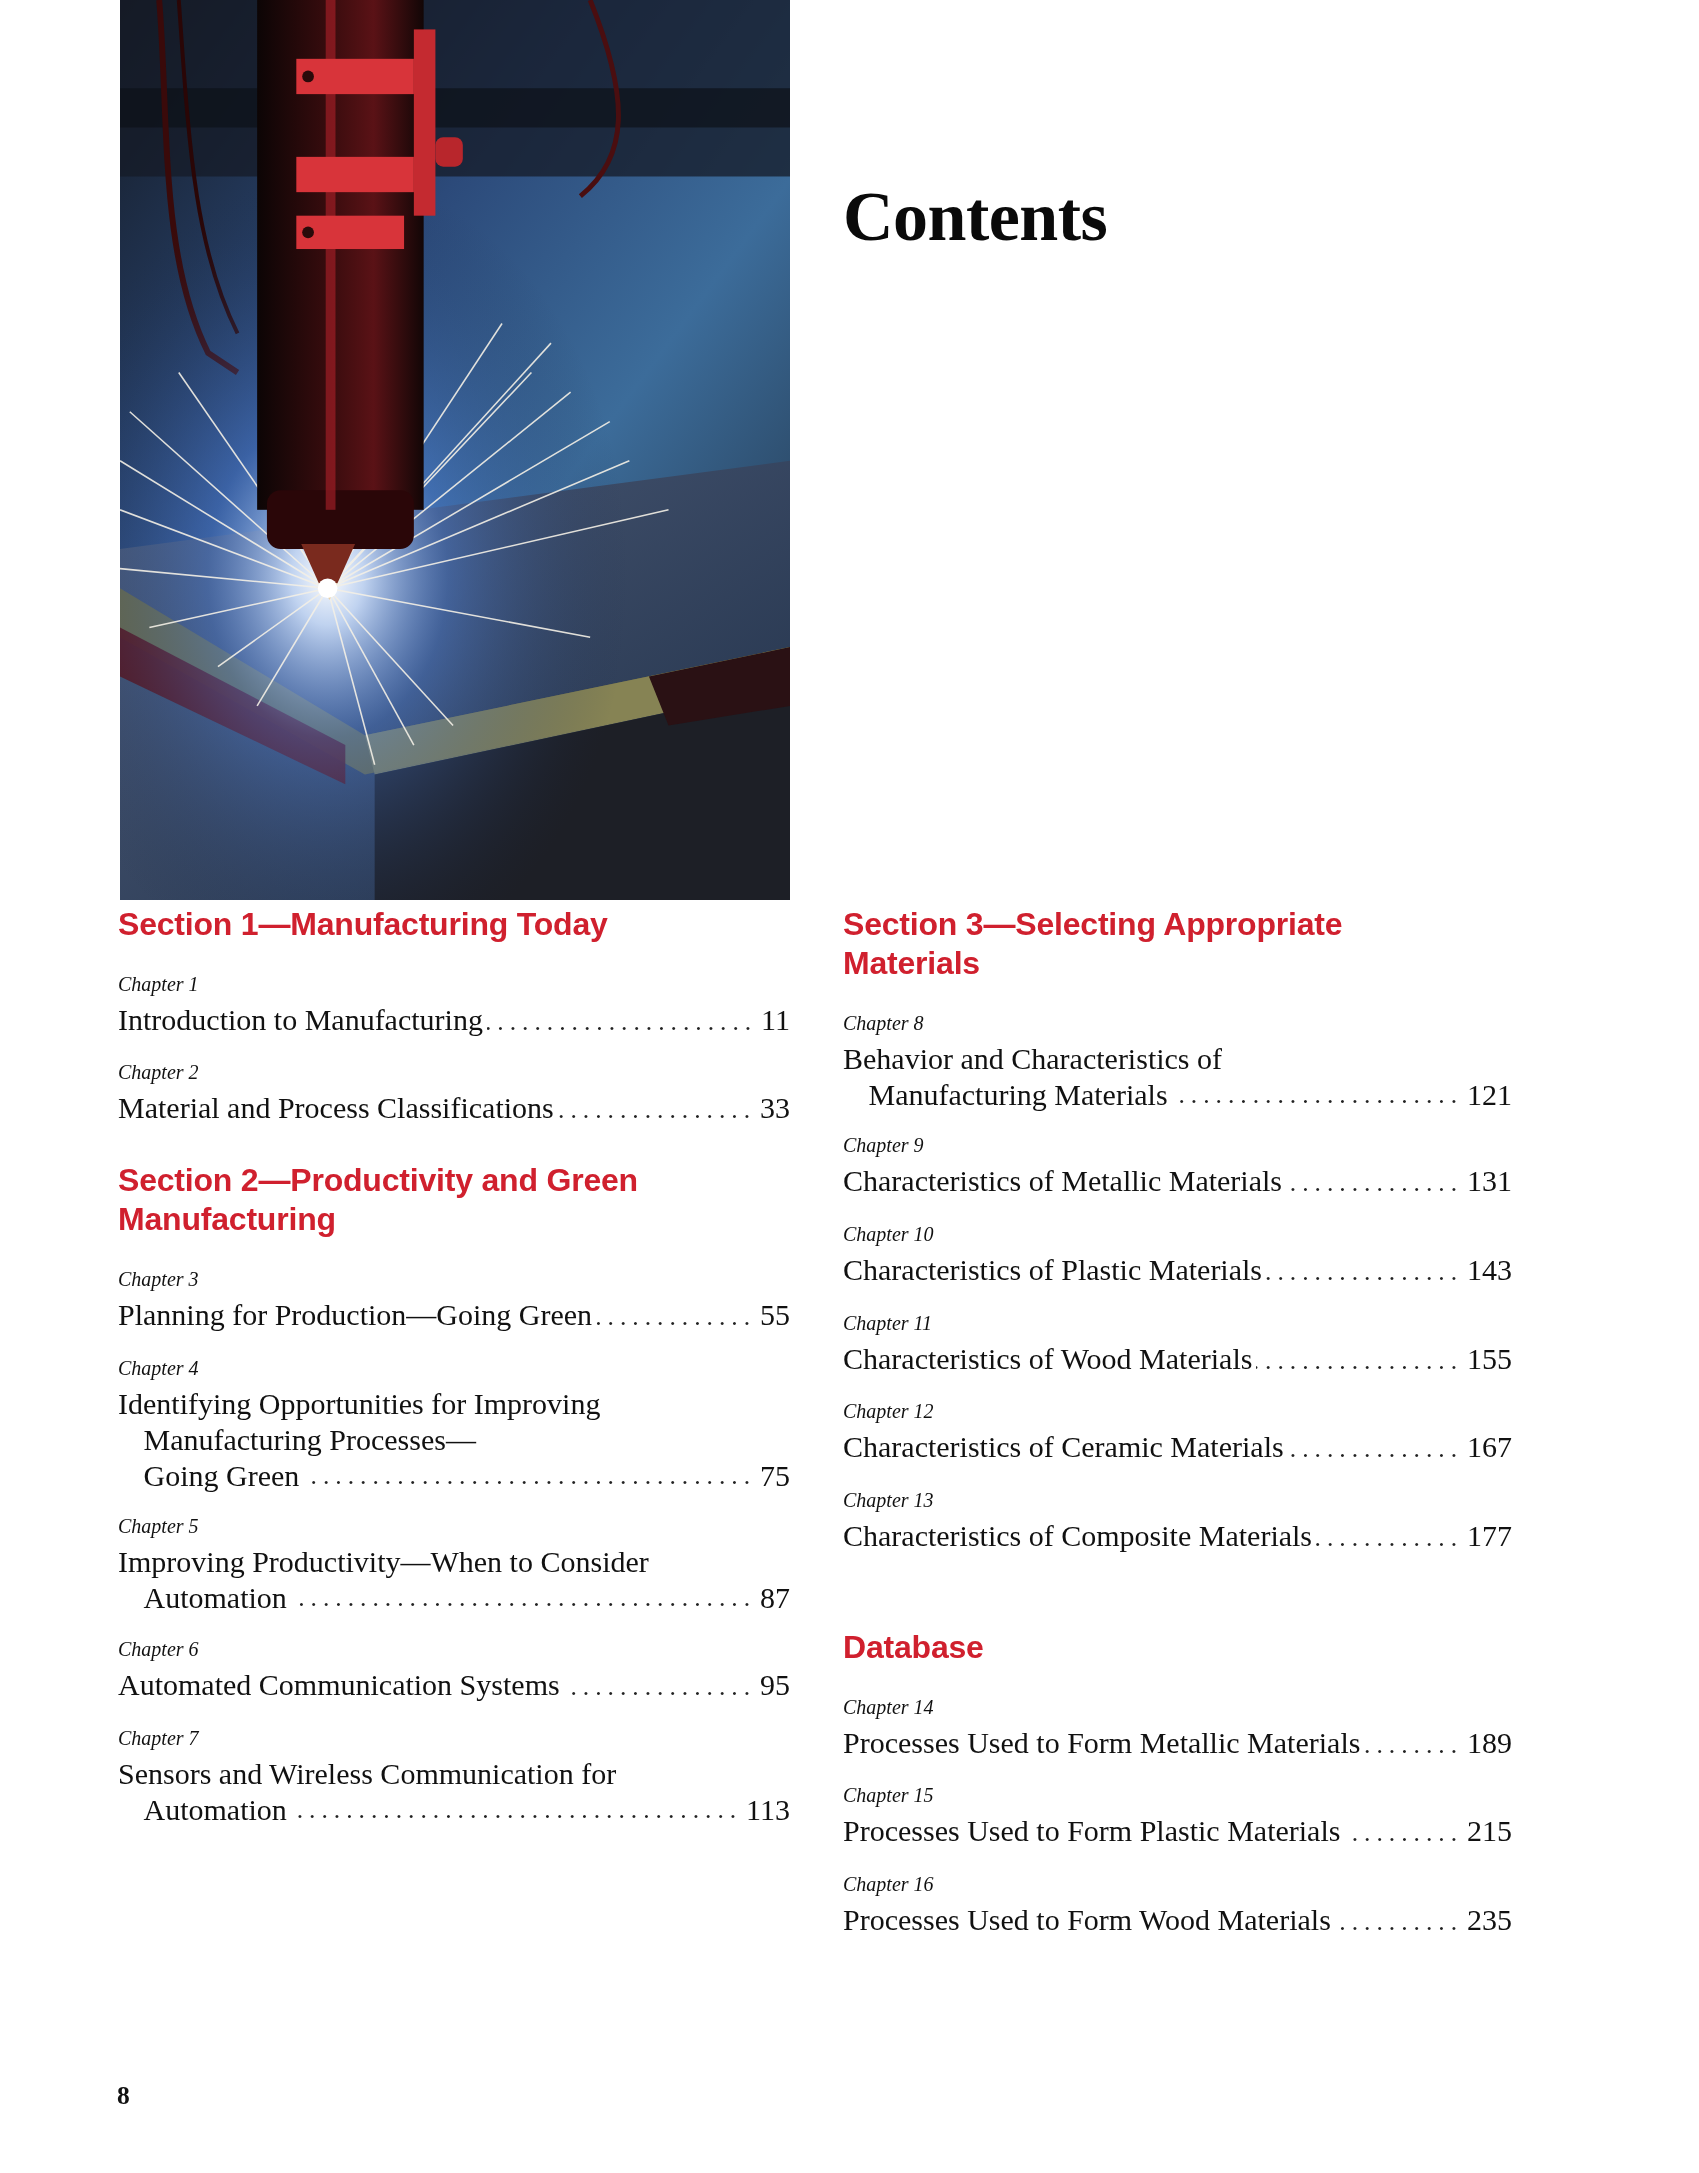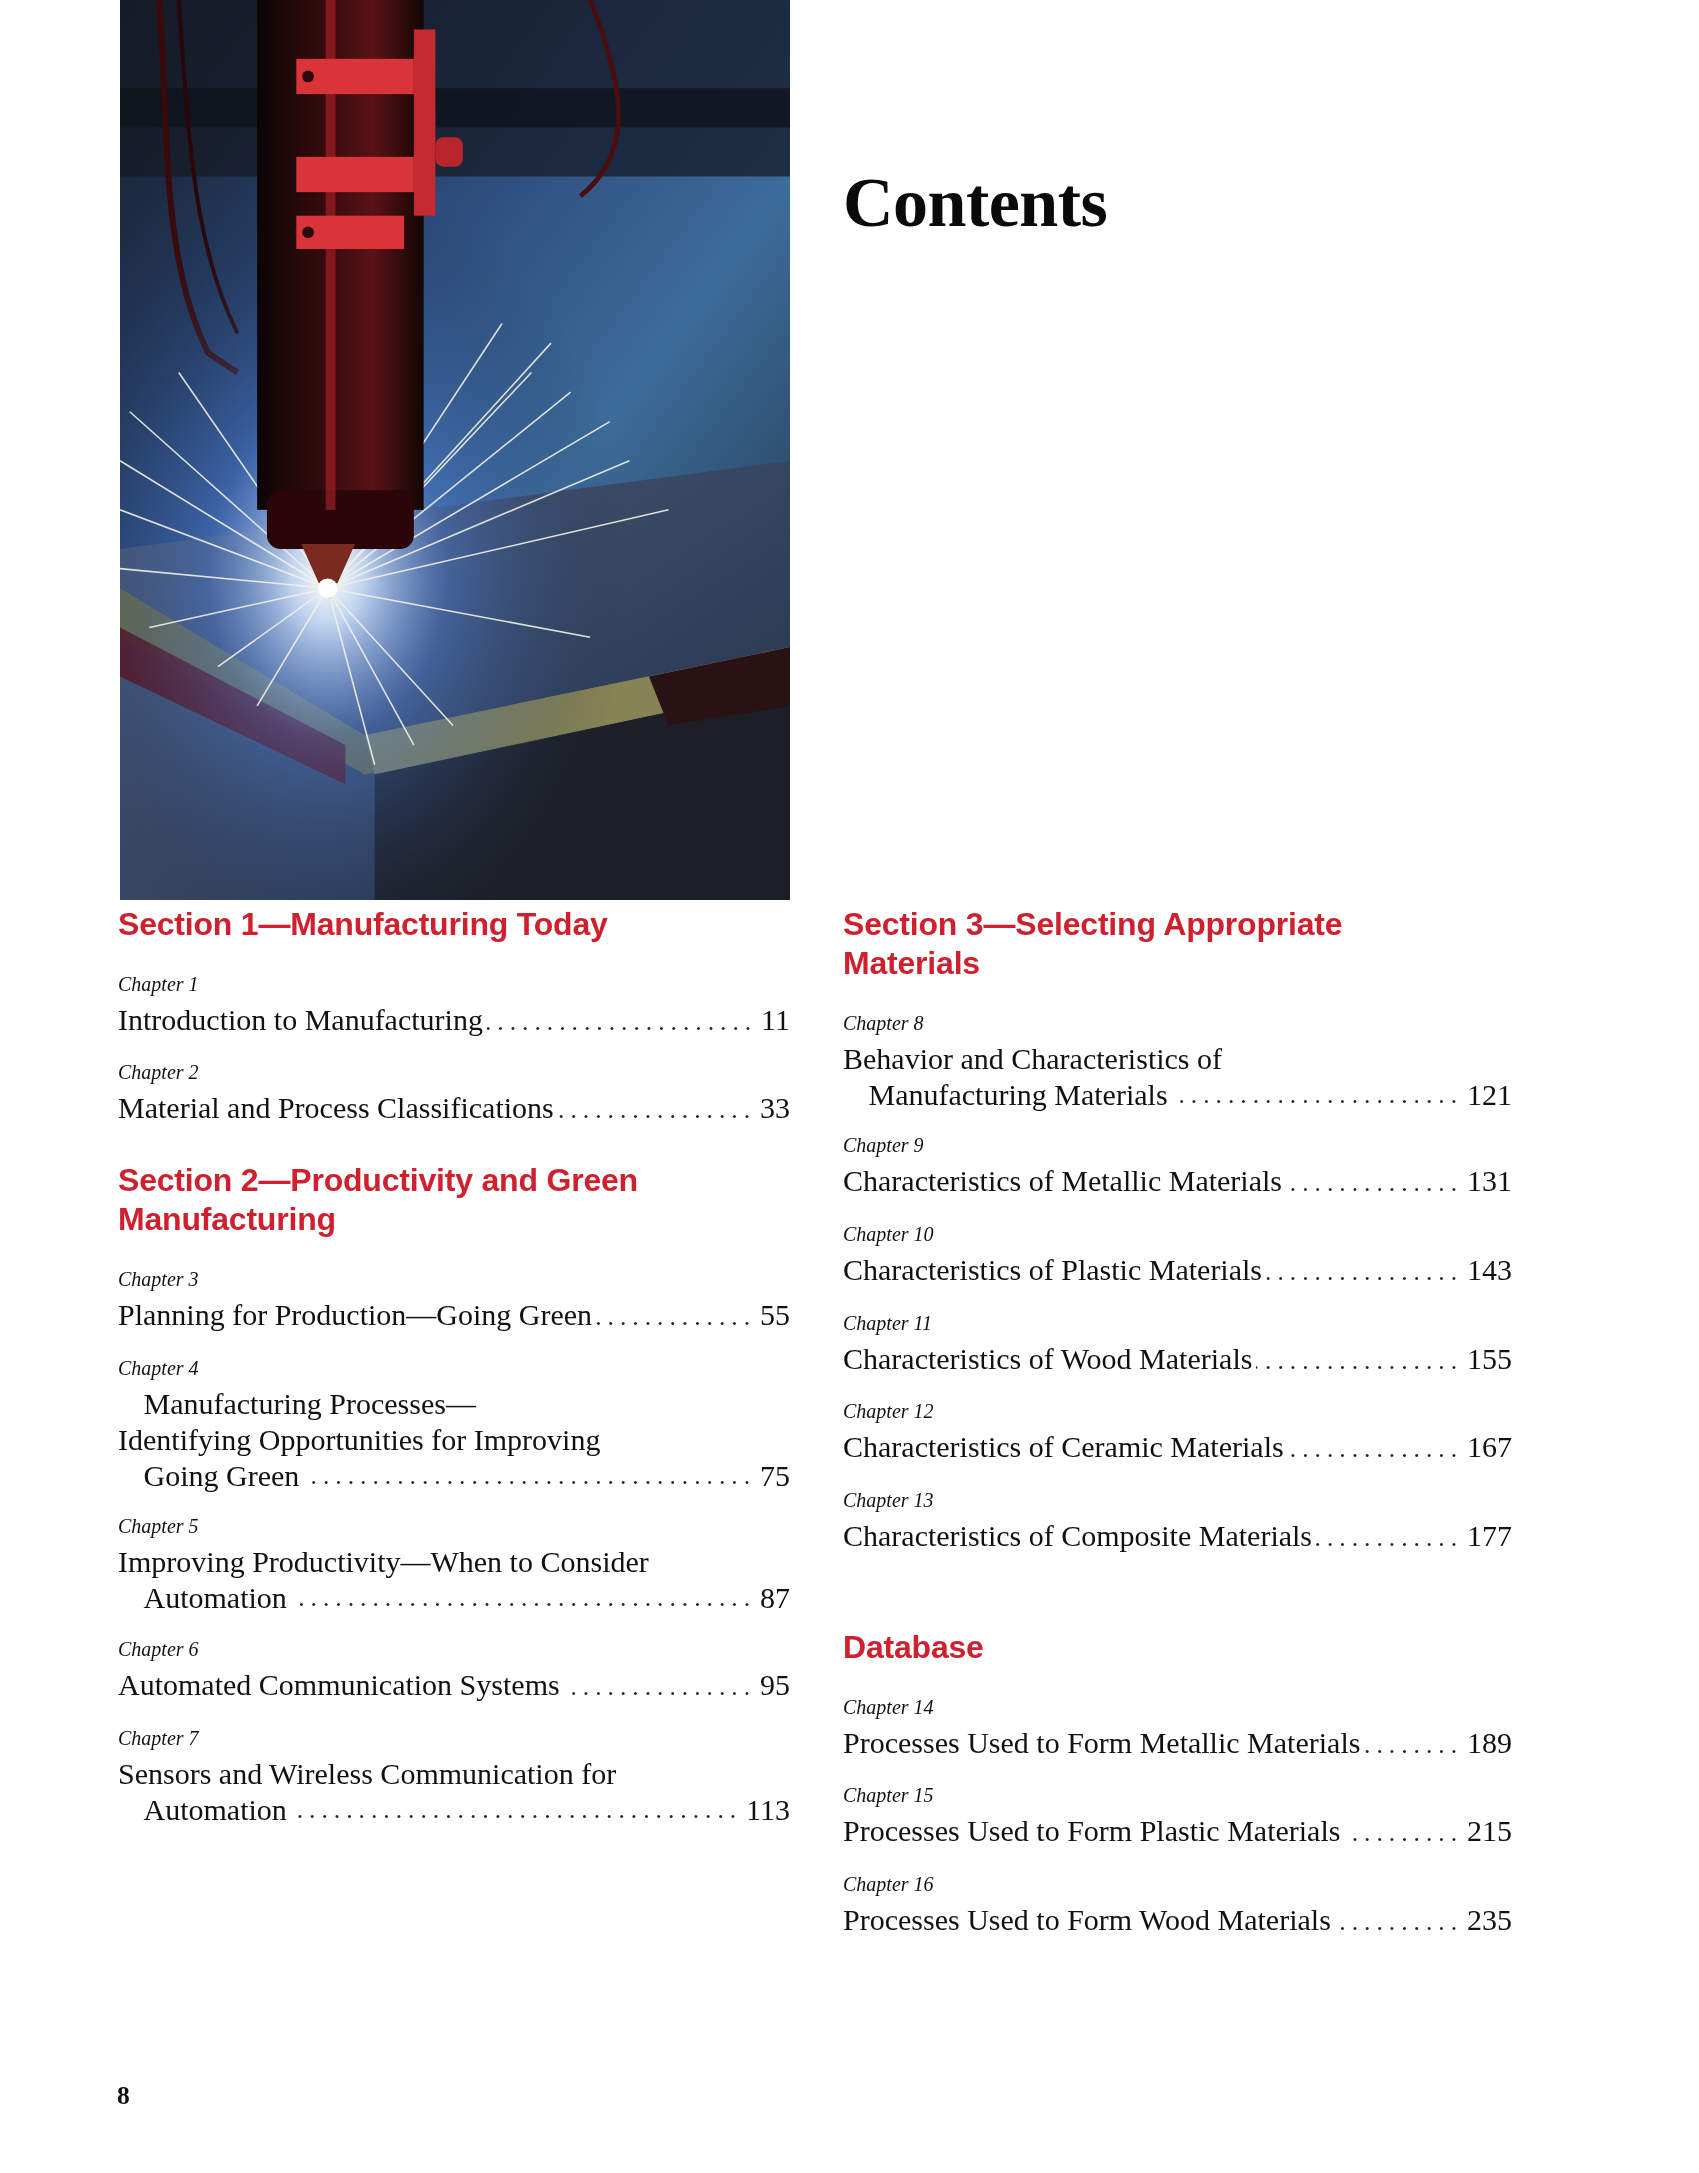--- a/index.html
+++ b/index.html
@@ -5,21 +5,21 @@
   html, body { margin: 0; padding: 0; background: #ffffff; }
   body { width: 1700px; height: 2174px; position: relative; overflow: hidden;
          font-family: "Liberation Serif", "DejaVu Serif", serif; color: #111; }
 
   
   .photo { position: absolute; left: 120px; top: 0; width: 670px; height: 900px; overflow: hidden;
            background: #121212; }
   .photo svg { display: block; width: 100%; height: 100%; }
 
   
-  .page-title { position: absolute; left: 843px; top: 168px; margin: 0;
+  .page-title { position: absolute; left: 843px; top: 182px; margin: 0;
                 font-family: "Liberation Serif", "DejaVu Serif", serif; font-weight: bold;
                 font-size: 70px; line-height: 1; color: #0a0a0a; letter-spacing: -0.5px; }
 
   
   .col { position: absolute; top: 905px; }
   .col-left  { left: 118px; width: 672px; }
   .col-right { left: 843px; width: 669px; }
 
   .section-heading { font-family: "Liberation Sans", "DejaVu Sans", sans-serif; font-weight: bold;
                      color: #d0202e; font-size: 32px; line-height: 39px; margin: 0 0 21.6px 0;
@@ -154,22 +154,22 @@
       <div class="entry">
         <span class="chapter-label">Chapter 3</span>
         <span class="title-line leader-line">
           <span class="t">Planning for Production—Going Green</span>
           <span class="dots">........................................................................................................................</span>
           <span class="pg">55</span>
         </span>
       </div>
       <div class="entry">
         <span class="chapter-label">Chapter 4</span>
+        <span class="title-line">Identifying Opportunities for Improving</span>
         <span class="title-line indent">Manufacturing Processes—</span>
-        <span class="title-line">Identifying Opportunities for Improving</span>
         <span class="title-line leader-line indent">
           <span class="t">Going Green</span>
           <span class="dots">........................................................................................................................</span>
           <span class="pg">75</span>
         </span>
       </div>
       <div class="entry">
         <span class="chapter-label">Chapter 5</span>
         <span class="title-line">Improving Productivity—When to Consider</span>
         <span class="title-line leader-line indent">

